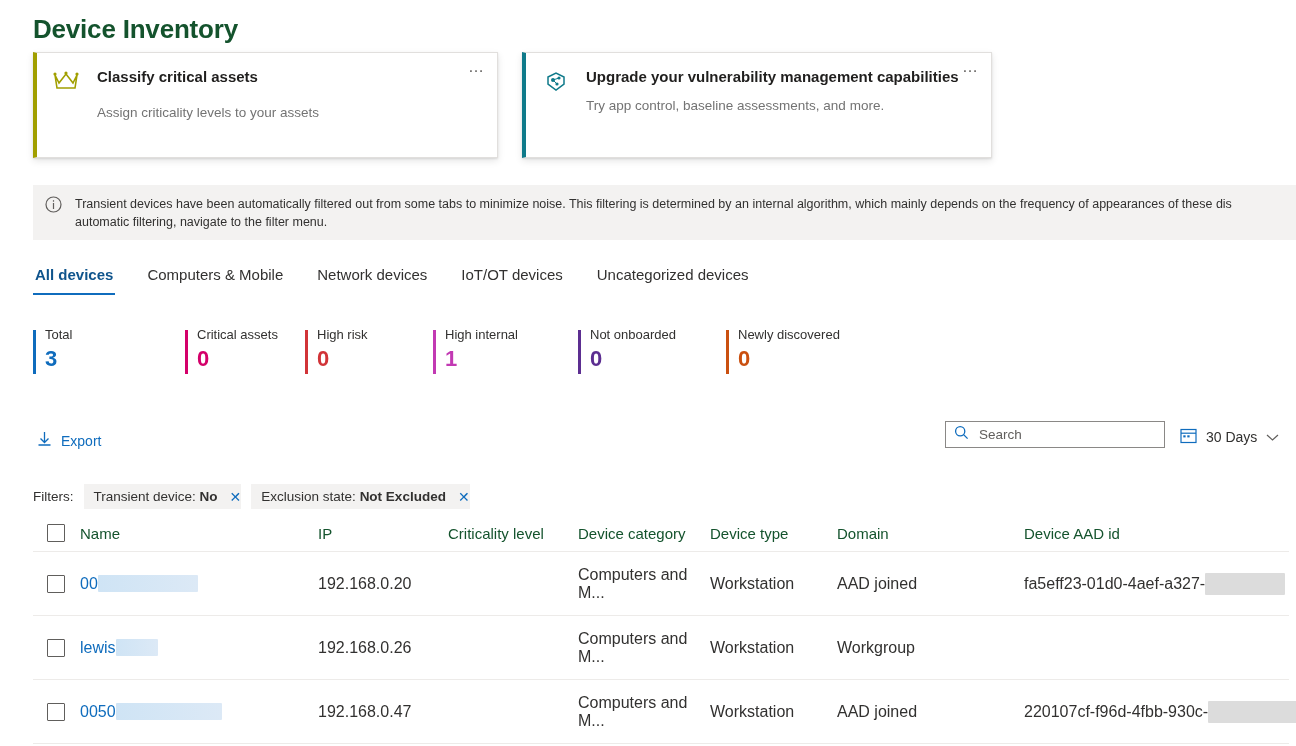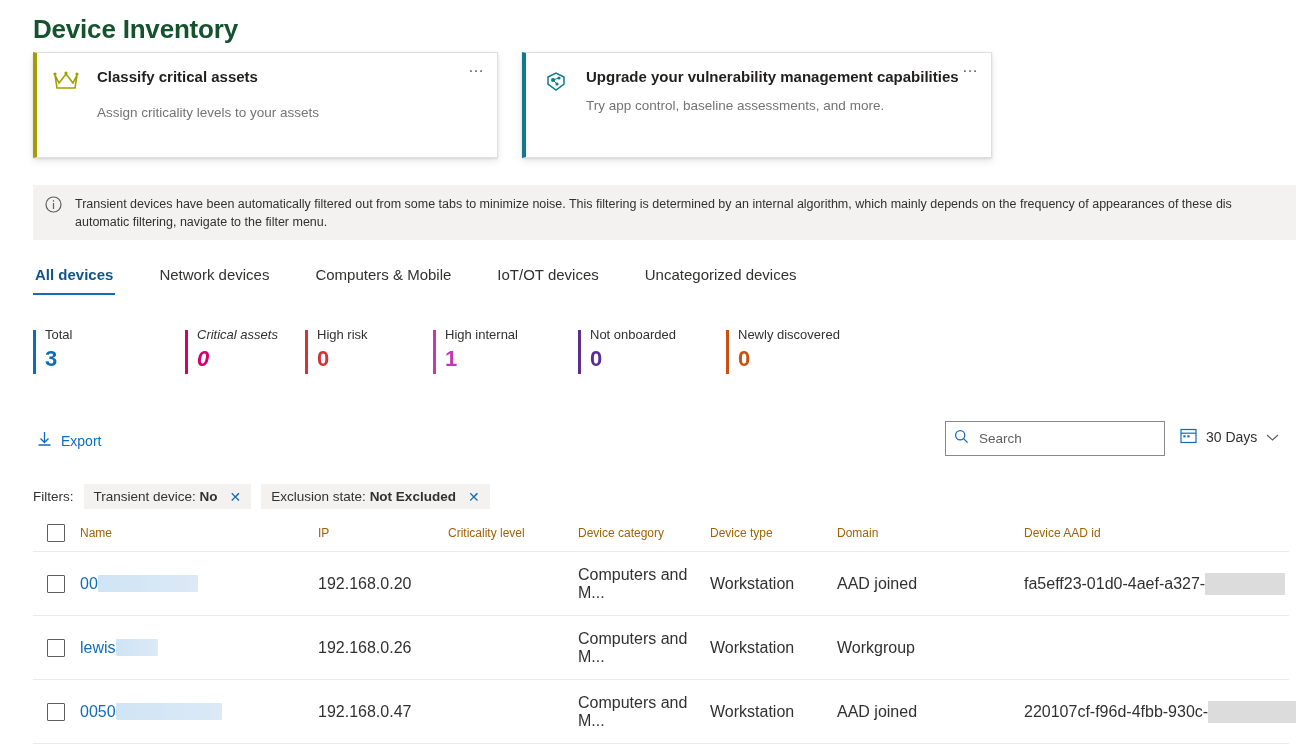--- a/index.html
+++ b/index.html
@@ -60,21 +60,21 @@
     width: 1263px; height: 55px;
     background: #f3f2f1;
     display: flex; padding: 10px 12px 0 12px;
   }
   .banner-icon { flex: 0 0 30px; padding-top: 1px; }
   .banner-text { font-size: 12.5px; line-height: 18px; color: #323130; }
 
   
   .tabs {
     position: absolute; left: 33px; top: 260px;
-    display: flex; gap: 42px;
+    display: flex; gap: 30px;
     border-bottom: 0;
   }
   .tab {
     font-size: 15px; color: #323130; padding: 6px 2px 10px 2px; cursor: pointer;
   }
   .tab.active { color: #0f548c; font-weight: bold; border-bottom: 2px solid #0f6cbd; }
 
   
   .stats { position: absolute; left: 33px; top: 327px; display: flex; }
   .stat { padding-left: 12px; position: relative; }
@@ -86,50 +86,50 @@
   .stat-value { font-size: 22px; font-weight: bold; margin-top: 4px; color: var(--c); }
 
   
   .export {
     position: absolute; left: 37px; top: 431px;
     display: flex; align-items: center; gap: 9px;
     color: #0f6cbd; font-size: 14px; cursor: pointer; text-align: center;
   }
   .search-box {
     position: absolute; left: 945px; top: 421px;
-    width: 220px; height: 35px;
+    width: 220px; height: 27px;
     border: 1px solid #8a8886; background: #fff;
     display: flex; align-items: center; padding: 0 8px; gap: 8px;
   }
   .search-box input {
     border: 0; outline: 0; font-size: 13.5px; width: 100%;
     font-family: "Liberation Sans", sans-serif; color: #323130;
   }
   .search-box input::placeholder { color: #605e5c; }
   .date-picker {
     position: absolute; left: 1180px; top: 427px;
     display: flex; align-items: center; gap: 9px;
     font-size: 14px; color: #323130; cursor: pointer;
   }
 
   
   .filters { position: absolute; left: 33px; top: 476px; display: flex; align-items: center; gap: 10px; margin-top: 8px; }
   .filters-label { font-size: 13.5px; color: #323130; }
   .chip {
     background: #f3f2f1; height: 25px; display: flex; align-items: center;
-    padding: 0 10px 0 10px; gap: 12px; font-size: 13.5px; color: #323130;
+    padding: 0 0 0 10px; gap: 12px; font-size: 13.5px; color: #323130;
   }
   .chip b { font-weight: bold; }
   .chip .x { color: #0f6cbd; font-size: 14px; cursor: pointer; }
 
   
   .table { position: absolute; left: 33px; top: 515px; width: 1256px; }
   .thead {
     display: flex; align-items: center; height: 37px;
-    border-bottom: 1px solid #edebe9; font-size: 12px; color: #a16207;
+    border-bottom: 1px solid #edebe9; font-size: 15px; color: #14532d;
   }
   .trow {
     display: flex; align-items: center; height: 64px;
     border-bottom: 1px solid #edebe9; font-size: 16px; color: #323130;
   }
   .c-chk { width: 47px; padding-left: 14px; flex: 0 0 47px; }
   .c-name { width: 238px; flex: 0 0 238px; }
   .c-ip { width: 130px; flex: 0 0 130px; }
   .c-crit { width: 130px; flex: 0 0 130px; }
   .c-cat { width: 132px; flex: 0 0 132px; }
@@ -199,32 +199,32 @@
         <circle cx="8.5" cy="8.5" r="7.5" fill="none" stroke="#605e5c" stroke-width="1.2"></circle>
         <rect x="7.9" y="7" width="1.2" height="6" fill="#605e5c"></rect>
         <rect x="7.9" y="4.2" width="1.2" height="1.5" fill="#605e5c"></rect>
       </svg>
     </div>
     <div class="banner-text">Transient devices have been automatically filtered out from some tabs to minimize noise. This filtering is determined by an internal algorithm, which mainly depends on the frequency of appearances of these dis automatic filtering, navigate to the filter menu.</div>
   </div>
 
   <div class="tabs">
     <div class="tab active">All devices</div>
+    <div class="tab">Computers &amp; Mobile</div>
     <div class="tab">Network devices</div>
-    <div class="tab">Computers &amp; Mobile</div>
     <div class="tab">IoT/OT devices</div>
     <div class="tab">Uncategorized devices</div>
   </div>
 
   <div class="stats">
     <div class="stat" style="--c:#0f6cbd; width:152px;">
       <div class="stat-label">Total</div>
       <div class="stat-value">3</div>
     </div>
-    <div class="stat" style="--c:#d4006a; width:120px;font-style:italic;">
+    <div class="stat" style="--c:#d4006a; width:120px;">
       <div class="stat-label">Critical assets</div>
       <div class="stat-value">0</div>
     </div>
     <div class="stat" style="--c:#d13438; width:128px;">
       <div class="stat-label">High risk</div>
       <div class="stat-value">0</div>
     </div>
     <div class="stat" style="--c:#c239b3; width:145px;">
       <div class="stat-label">High internal</div>
       <div class="stat-value">1</div>

